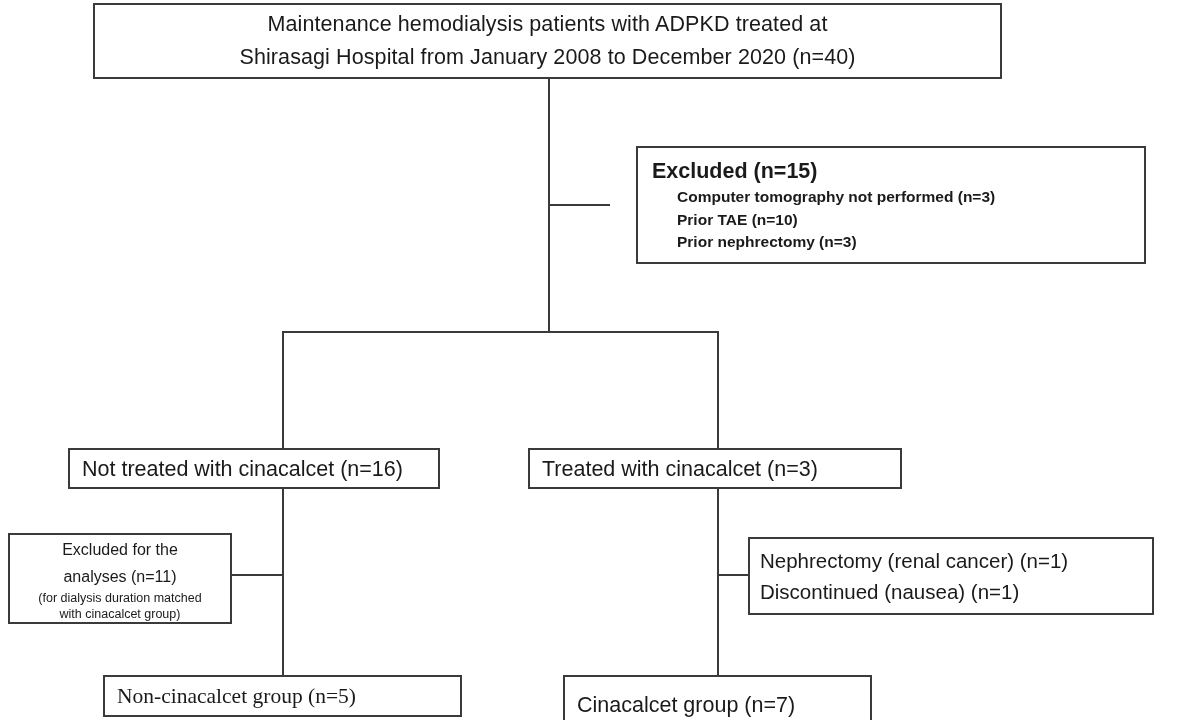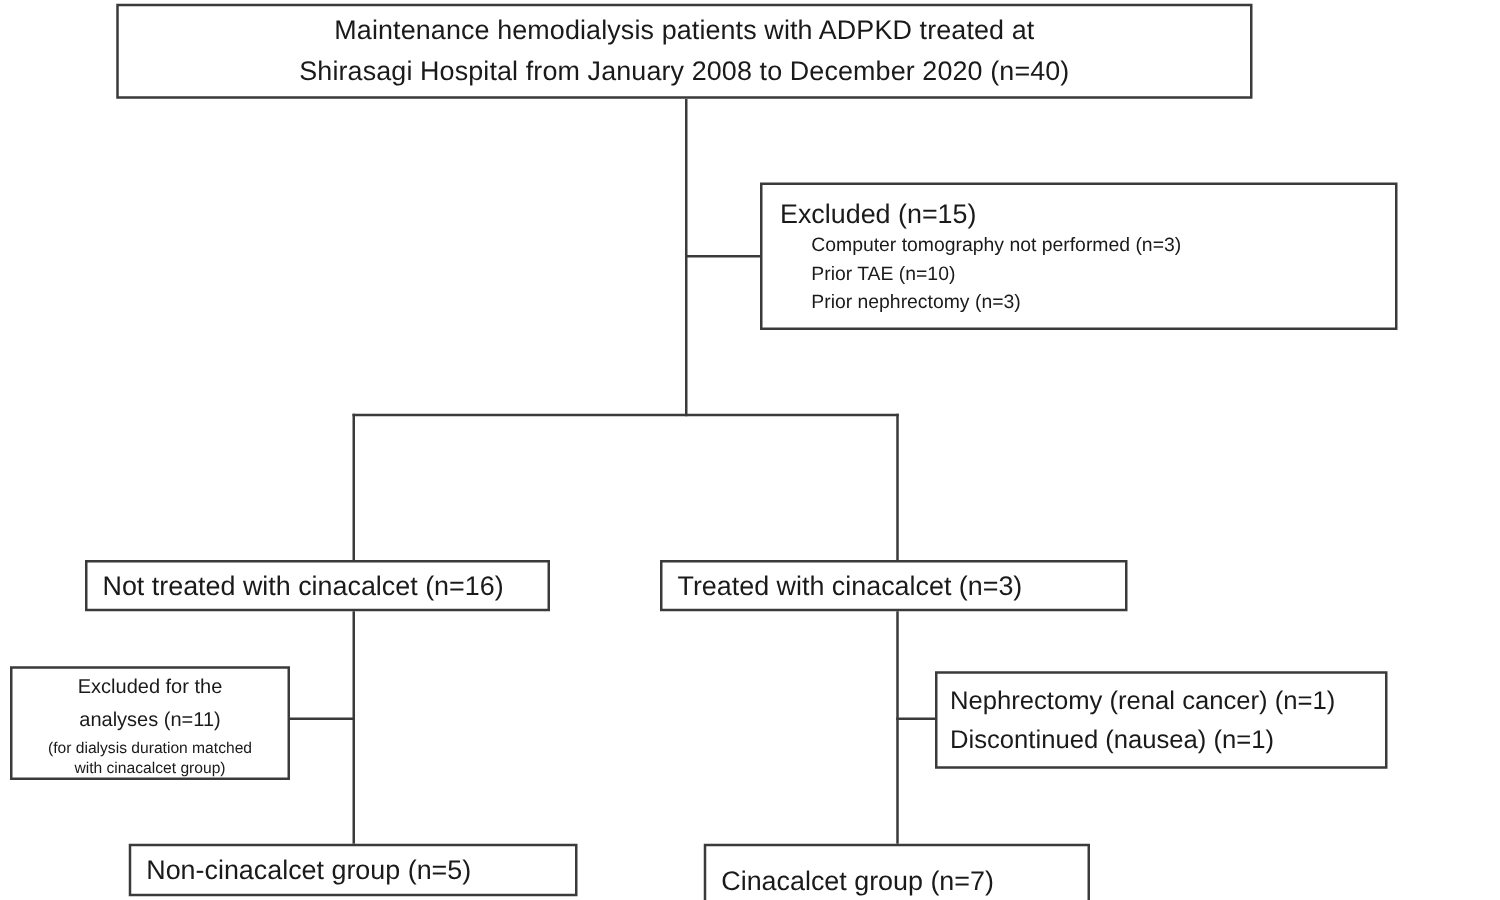--- a/index.html
+++ b/index.html
@@ -45,23 +45,24 @@
   .hline { height: 2px; }
 
   
   #box-top {
     left: 93px; top: 3px; width: 909px; height: 76px;
     padding: 4px 10px;
   }
   #box-top .line { font-size: 21.5px; line-height: 33px; letter-spacing: 0.1px; }
 
   #box-excluded {
-    left: 608px; top: 146px; width: 510px; height: 118px;
+    left: 636px; top: 146px; width: 510px; height: 118px;
     padding: 6px 14px;
     justify-content: flex-start;
+    font-weight: bold;
   }
   #box-excluded .hdr {
     font-size: 21.5px; line-height: 30px; margin-top: 2px;
   }
   #box-excluded .sub {
     font-size: 15.5px; line-height: 22.5px; padding-left: 25px;
   }
 
   #box-nottreated {
     left: 68px; top: 448px; width: 372px; height: 41px;
@@ -80,30 +81,30 @@
     padding: 2px 6px;
   }
   #box-excl-analyses .main {
     font-size: 16px; line-height: 27px; text-align: center;
   }
   #box-excl-analyses .note {
     font-size: 12.5px; line-height: 16px; text-align: center;
   }
 
   #box-nephrectomy {
-    left: 748px; top: 537px; width: 362px; height: 78px;
+    left: 748px; top: 537px; width: 406px; height: 78px;
     padding: 2px 10px;
   }
   #box-nephrectomy .line { font-size: 20.5px; line-height: 31px; }
 
   #box-noncina {
     left: 103px; top: 675px; width: 359px; height: 42px;
     padding: 0 12px;
   }
-  #box-noncina .line { font-size: 21.5px; line-height: 28px; }
+  #box-noncina .line { font-size: 21.5px; line-height: 28px; font-family: Liberation Serif, serif; }
 
   #box-cina {
     left: 563px; top: 675px; width: 309px; height: 60px;
     padding: 0 12px;
   }
   #box-cina .line { font-size: 21.5px; line-height: 28px; }
 
   
   
   #conn-trunk      { left: 548px; top: 79px;  height: 254px; }

